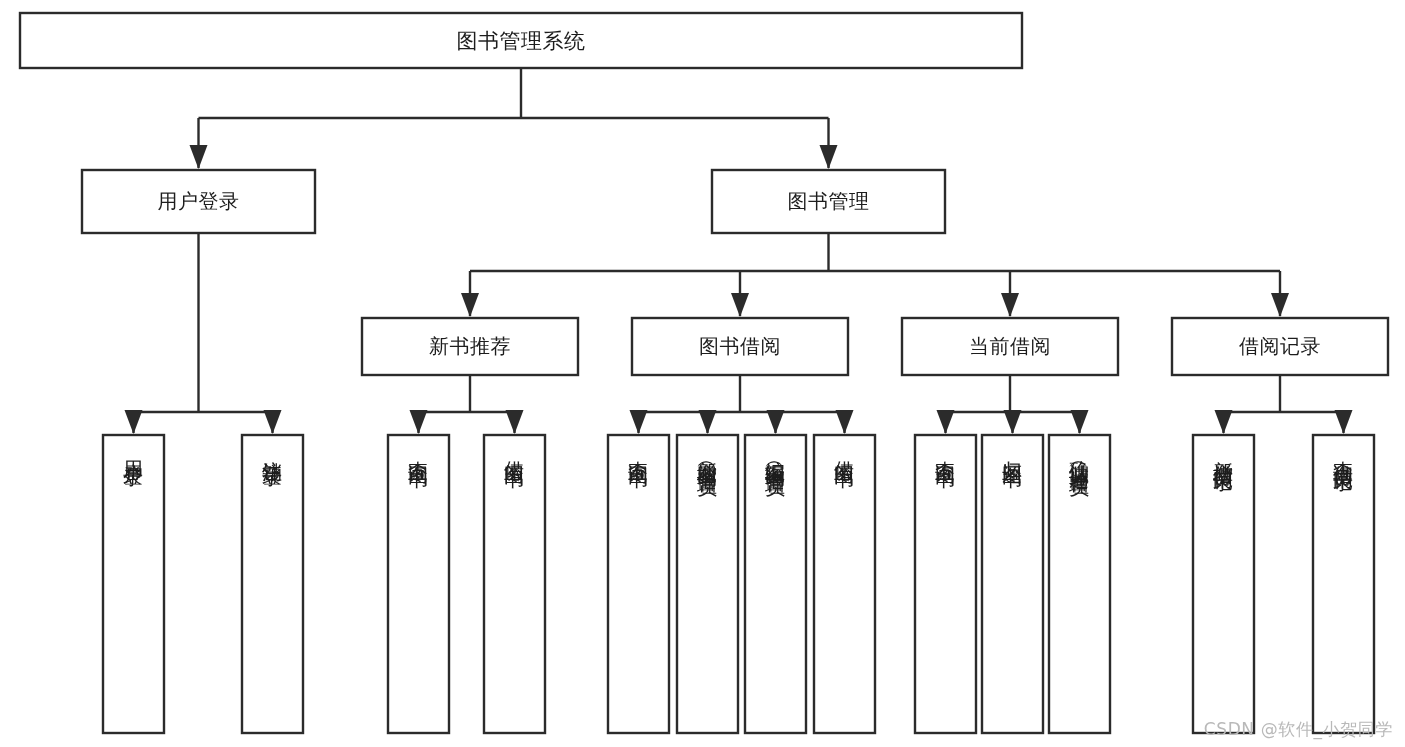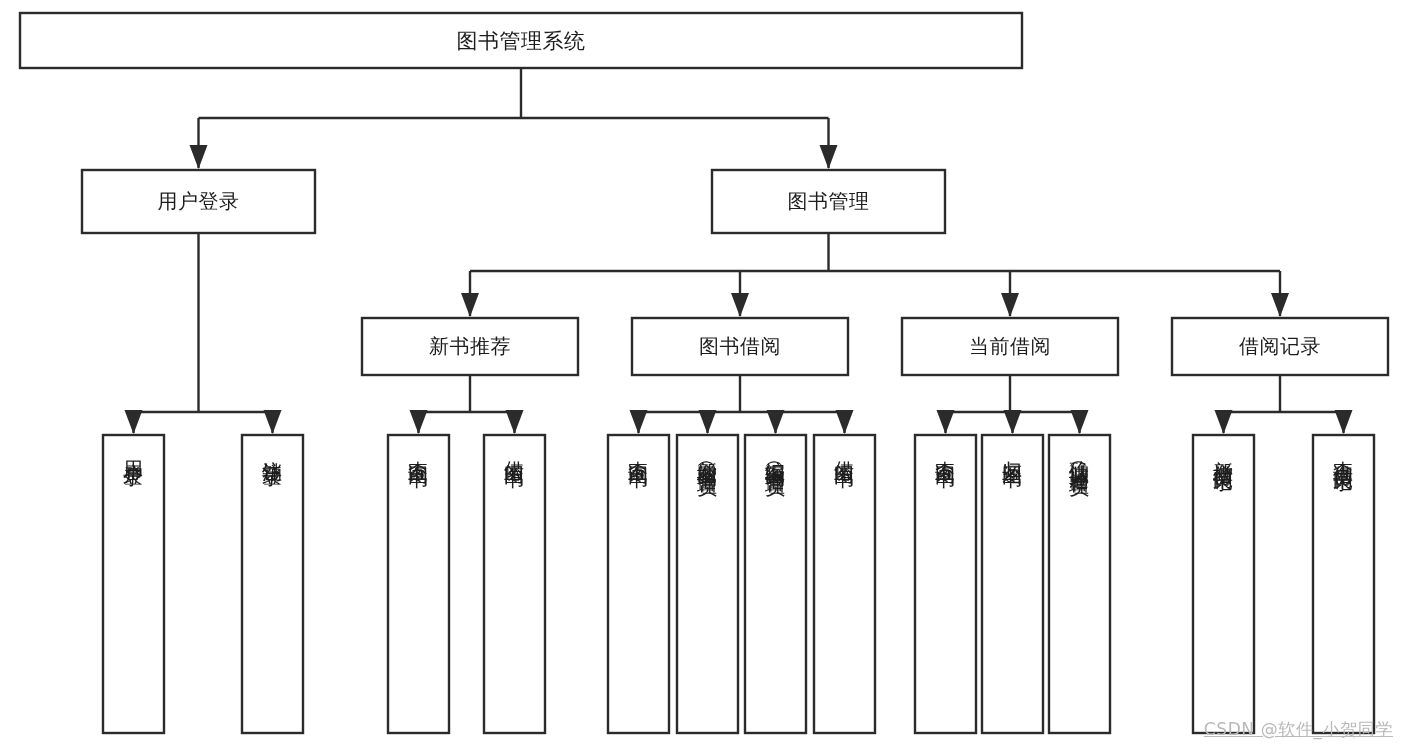--- a/index.html
+++ b/index.html
@@ -73,21 +73,20 @@
   }
   .watermark {
     position: absolute;
     right: 12px;
     bottom: 6px;
     font-family: "DejaVu Sans", "Liberation Sans", sans-serif;
     font-size: 17px;
     color: #b9b9b9;
     letter-spacing: 0.6px;
     white-space: nowrap;
-    text-decoration: underline;
   }
 </style>
 </head>
 <body>
 
 <div id="diagram-root">
   <svg class="diagram-canvas" viewBox="0 0 1405 747" xmlns="http://www.w3.org/2000/svg">
     <g id="connectors-layer">
         <line x1="521" y1="68" x2="521" y2="118" class="connector-line"></line>
         <line x1="198.5" y1="118" x2="828.5" y2="118" class="connector-line"></line>

